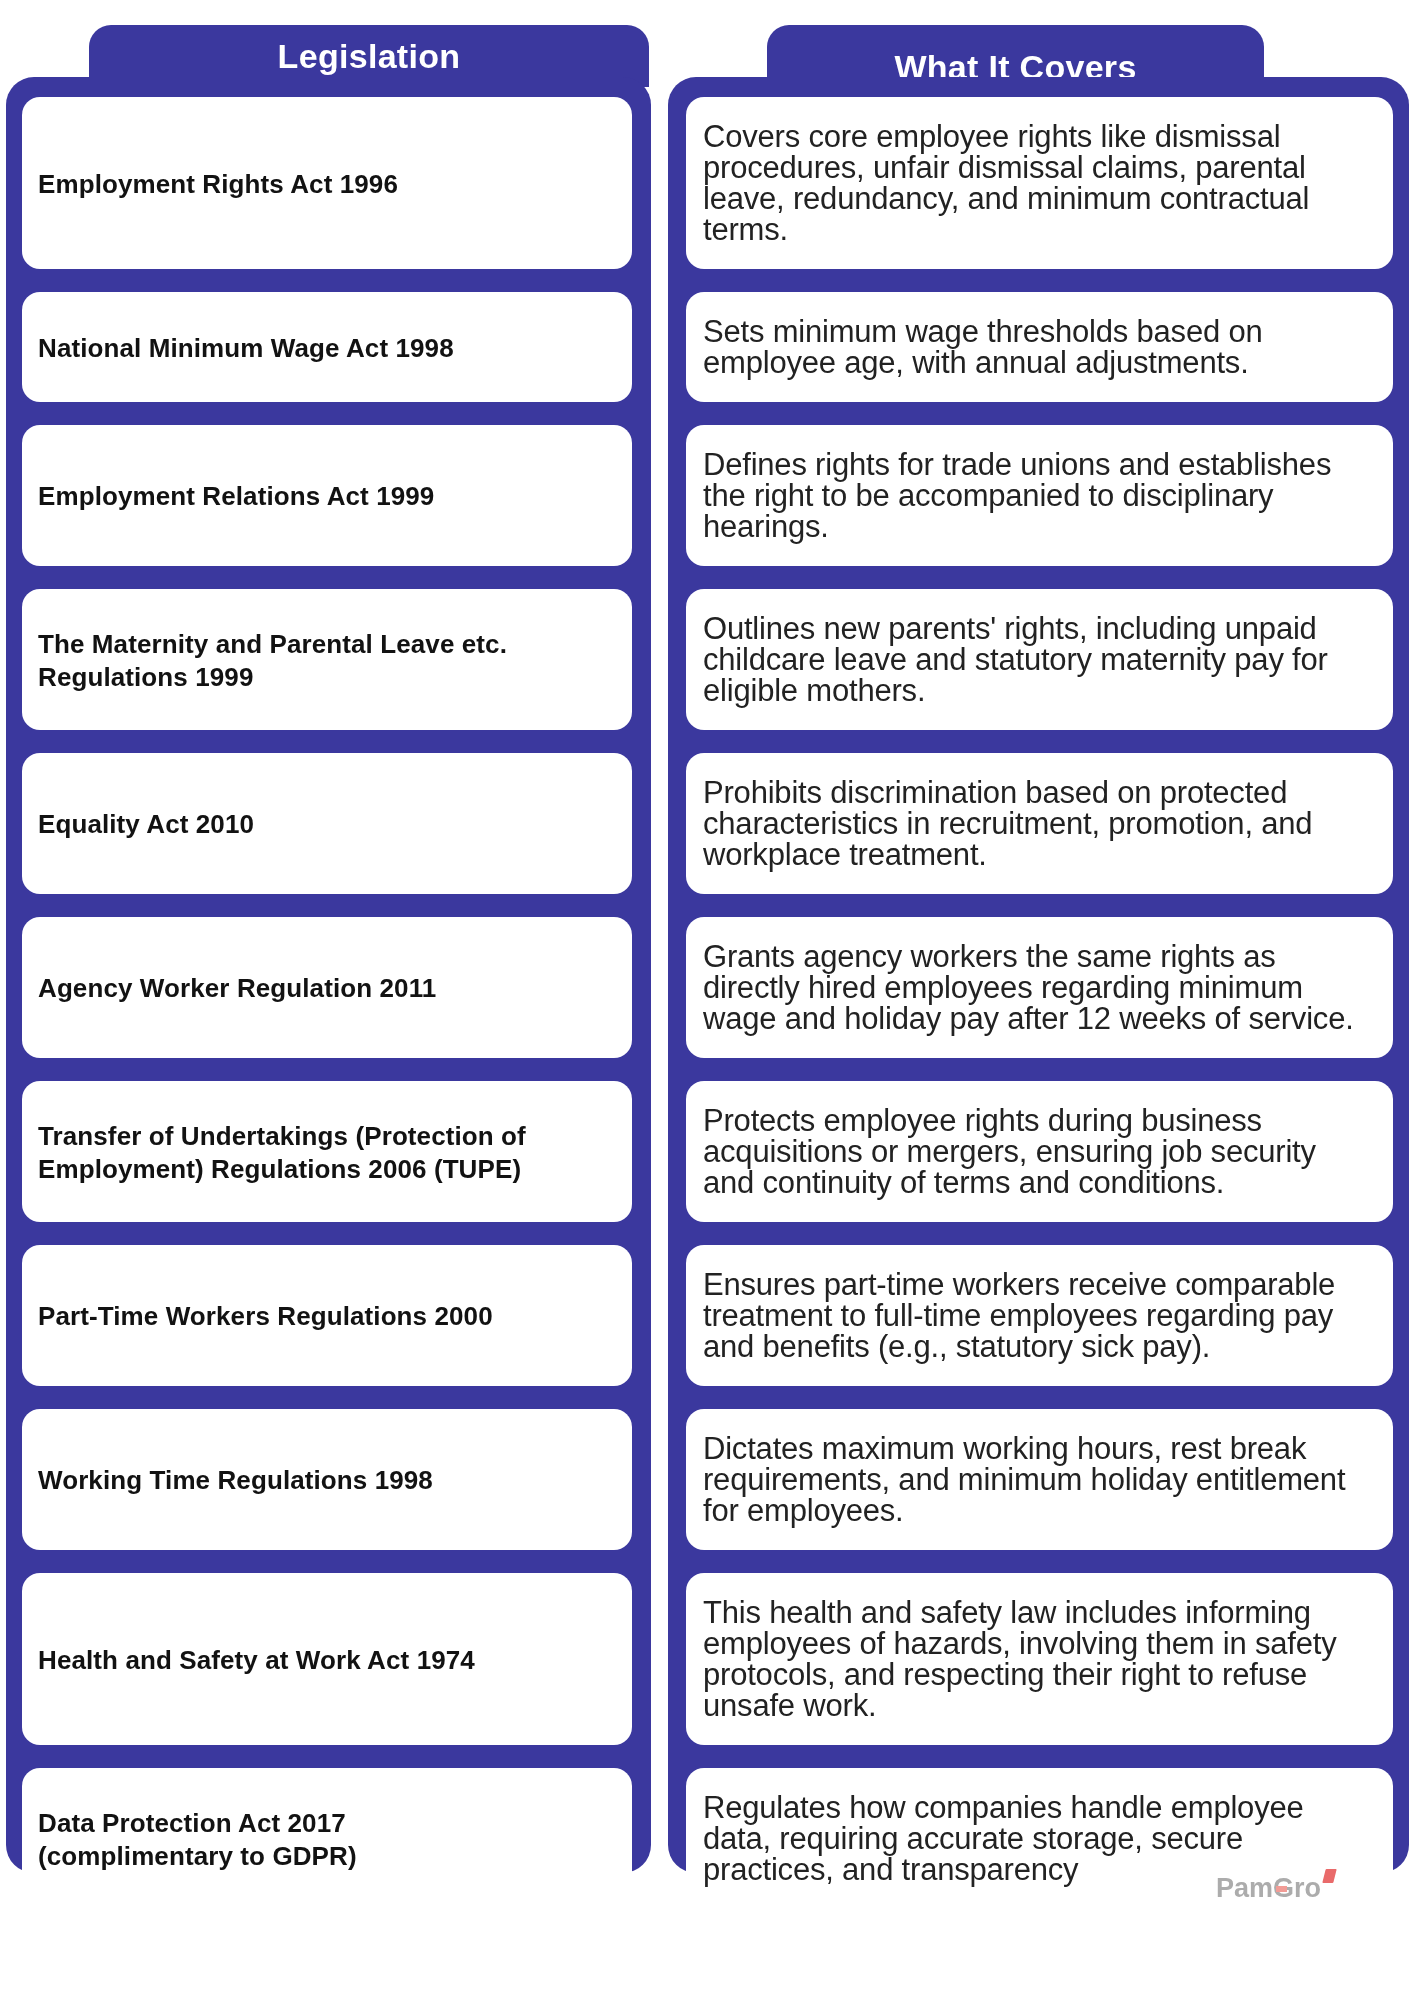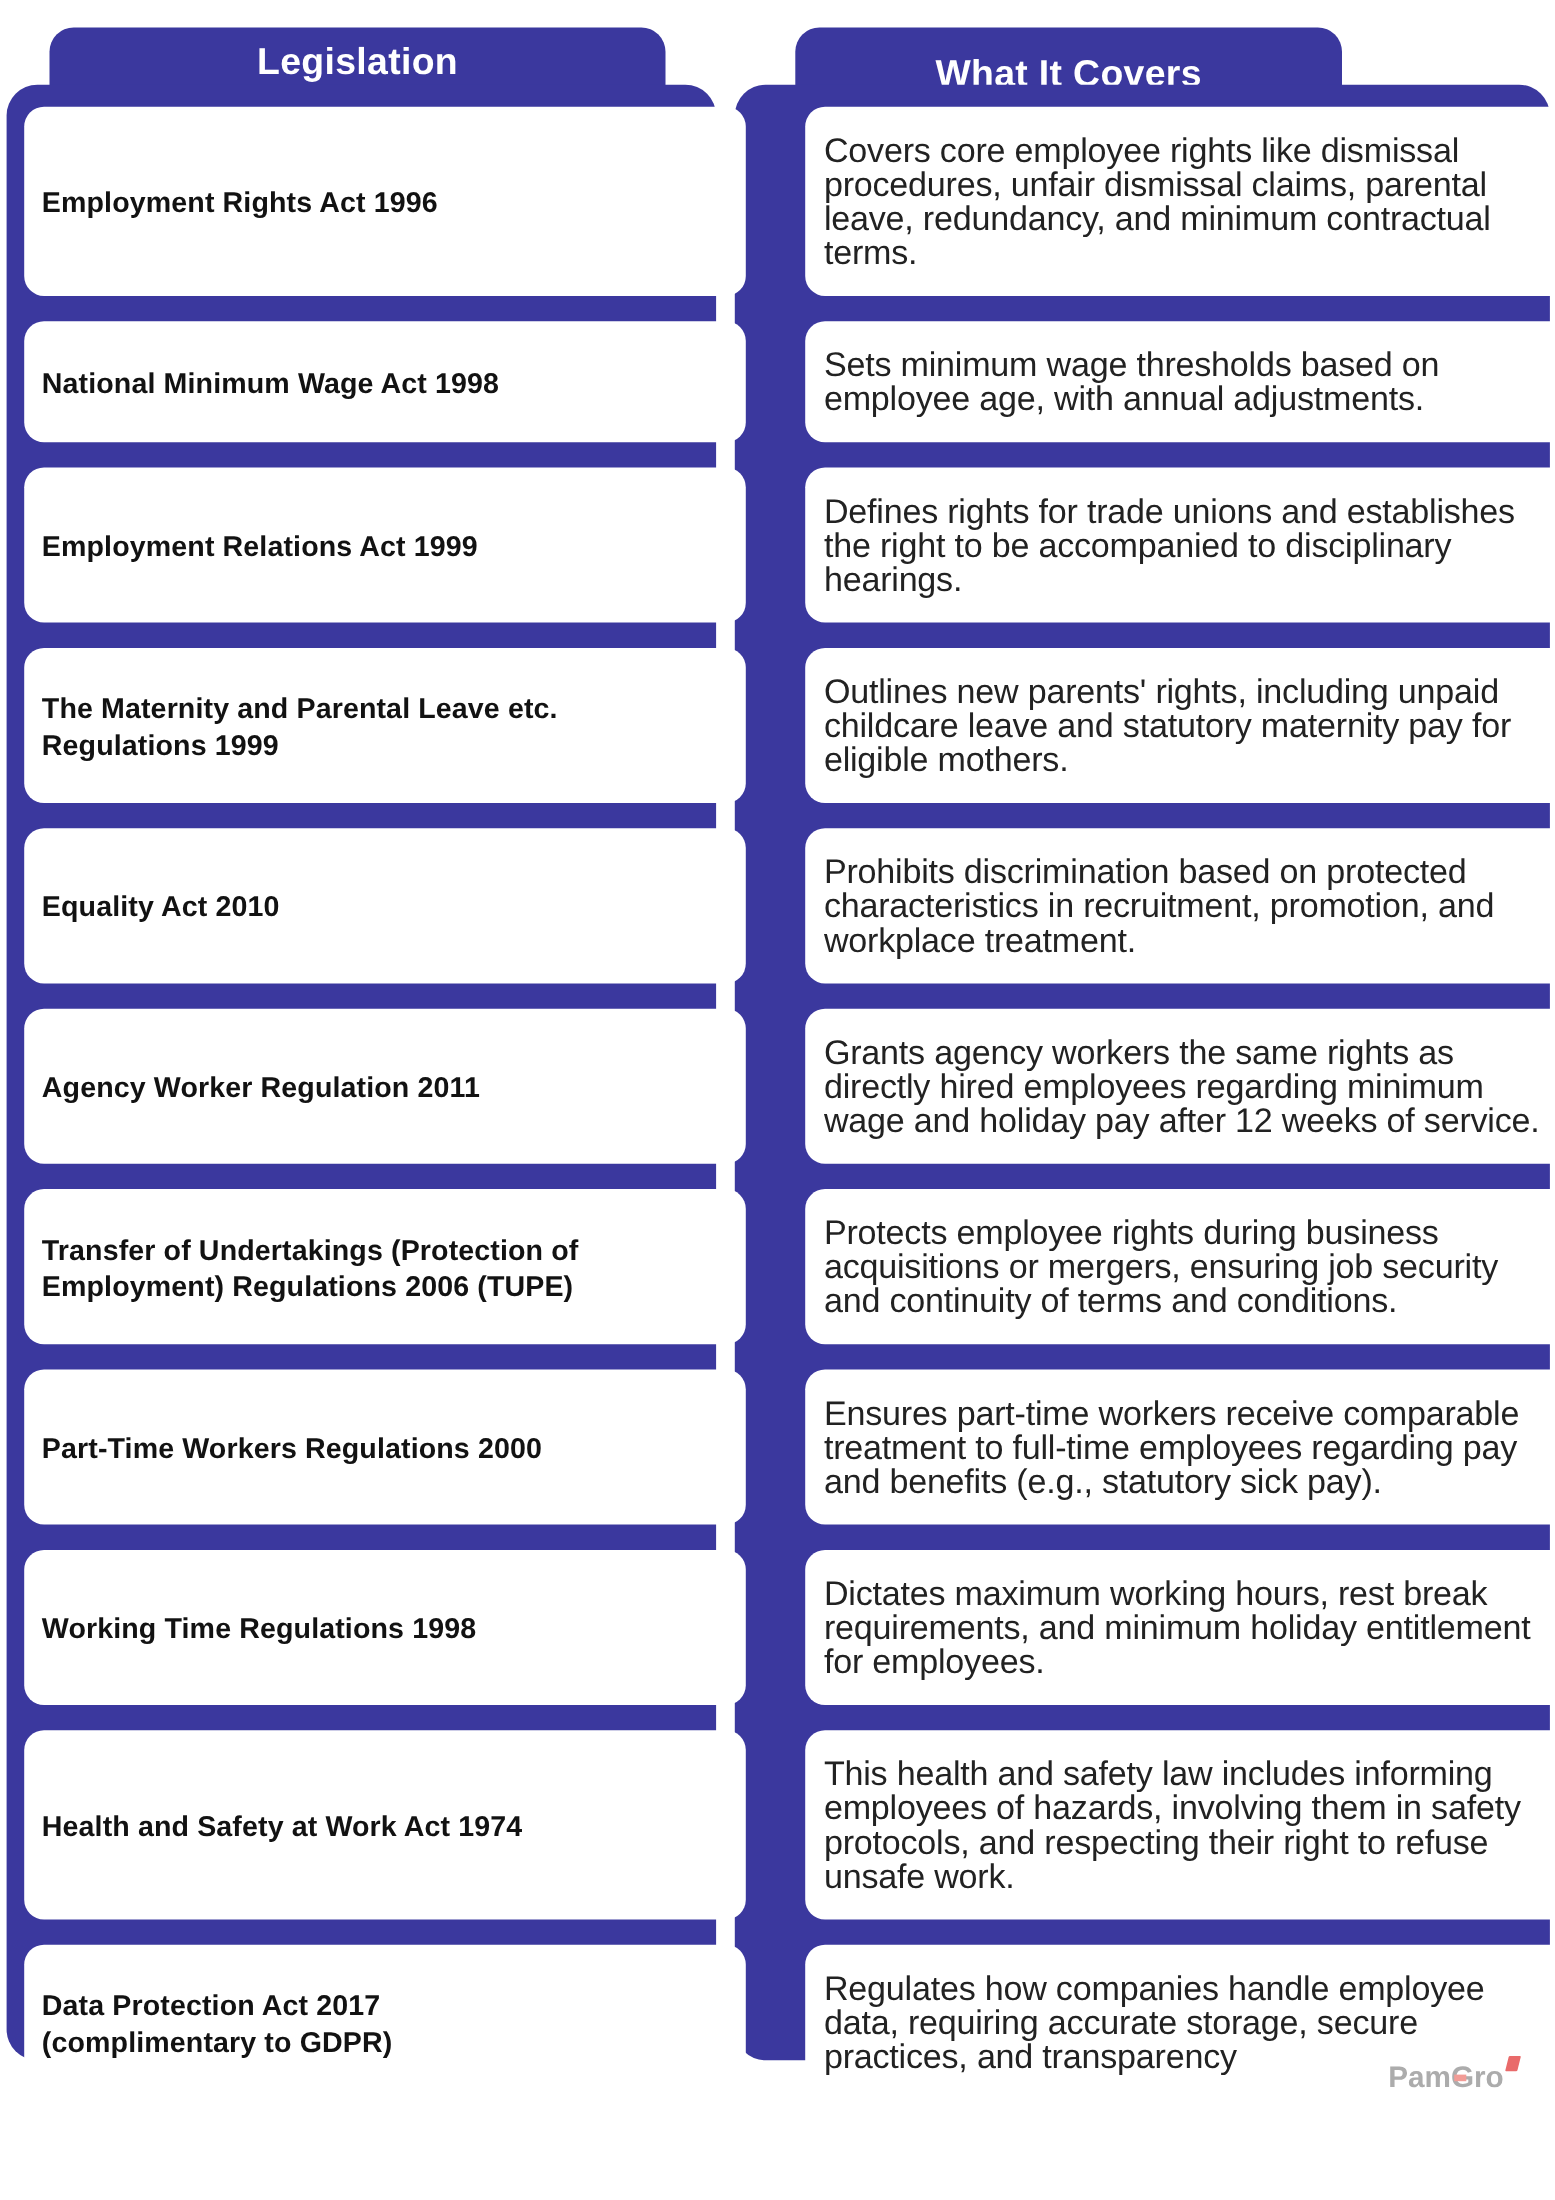--- a/index.html
+++ b/index.html
@@ -20,21 +20,21 @@
   }
   .panel.left  { left:6px;   width:645px; }
   .panel.right { left:668px; width:741px; }
 
   
   .tab {
     position:absolute;
     top:25px; height:62px;
     background:#3B389E;
     border-radius:22px 22px 0 0;
-    display:flex; align-items:center; justify-content:center;
+    display:flex; align-items:center; justify-content:center;margin-left:44px;
   }
   .tab.left  { left:45px;  width:560px; }
   .tab.right { left:723px; width:497px;align-items:flex-end; }
   .tab .tab-label {
     color:#ffffff;
     font-size:34px; font-weight:bold;
     letter-spacing:0.3px;
     white-space:nowrap;
   }
 
@@ -47,21 +47,21 @@
   }
   .row { display:flex; gap:54px; align-items:stretch; }
 
   .cell {
     background:#ffffff;
     border-radius:18px;
     box-sizing:border-box;
     display:flex; align-items:center;
   }
   .cell.law {
-    width:656px;
+    width:610px;
     padding:10px 20px 8px 16px;
   }
   .cell.covers {
     width:707px;
     padding:24px 28px 24px 17px;
     position:relative;
   }
   .law-text {
     font-size:26px; line-height:33px;
     font-weight:bold;

